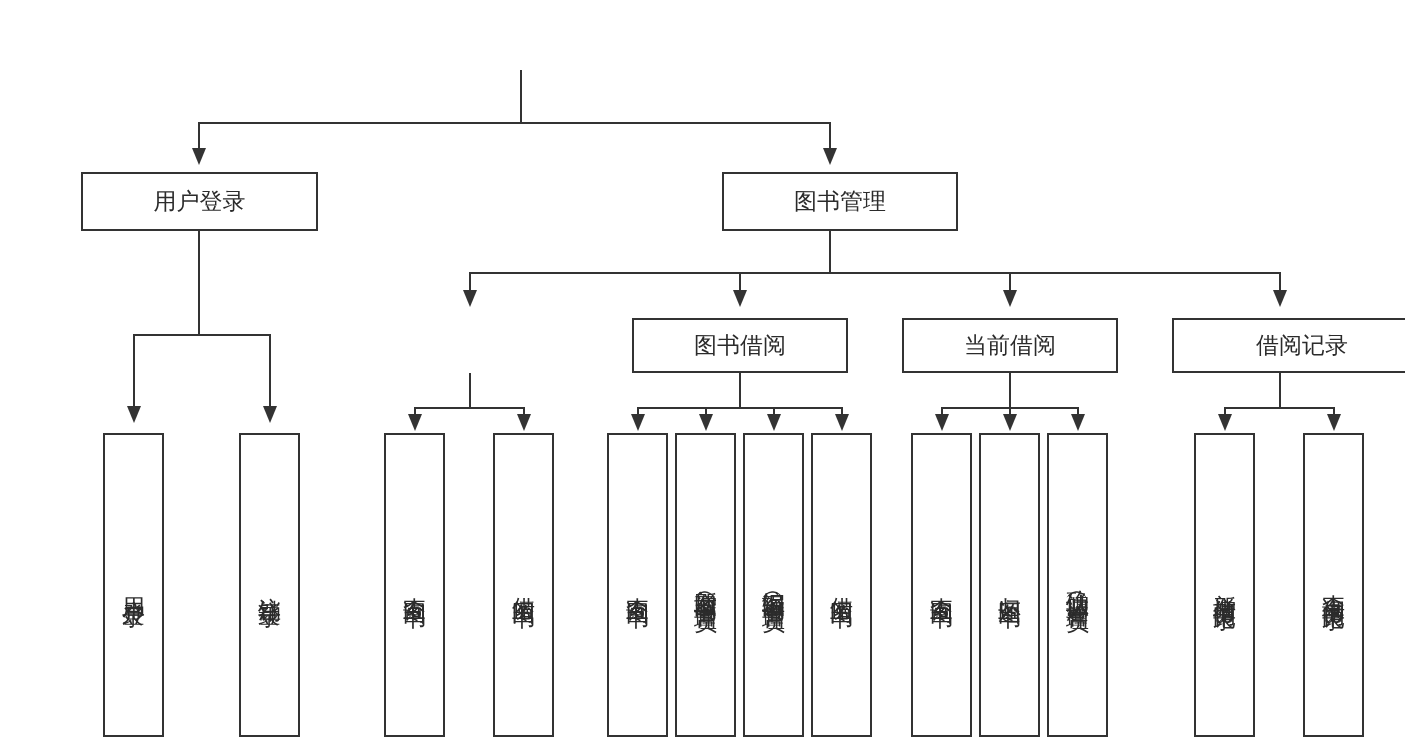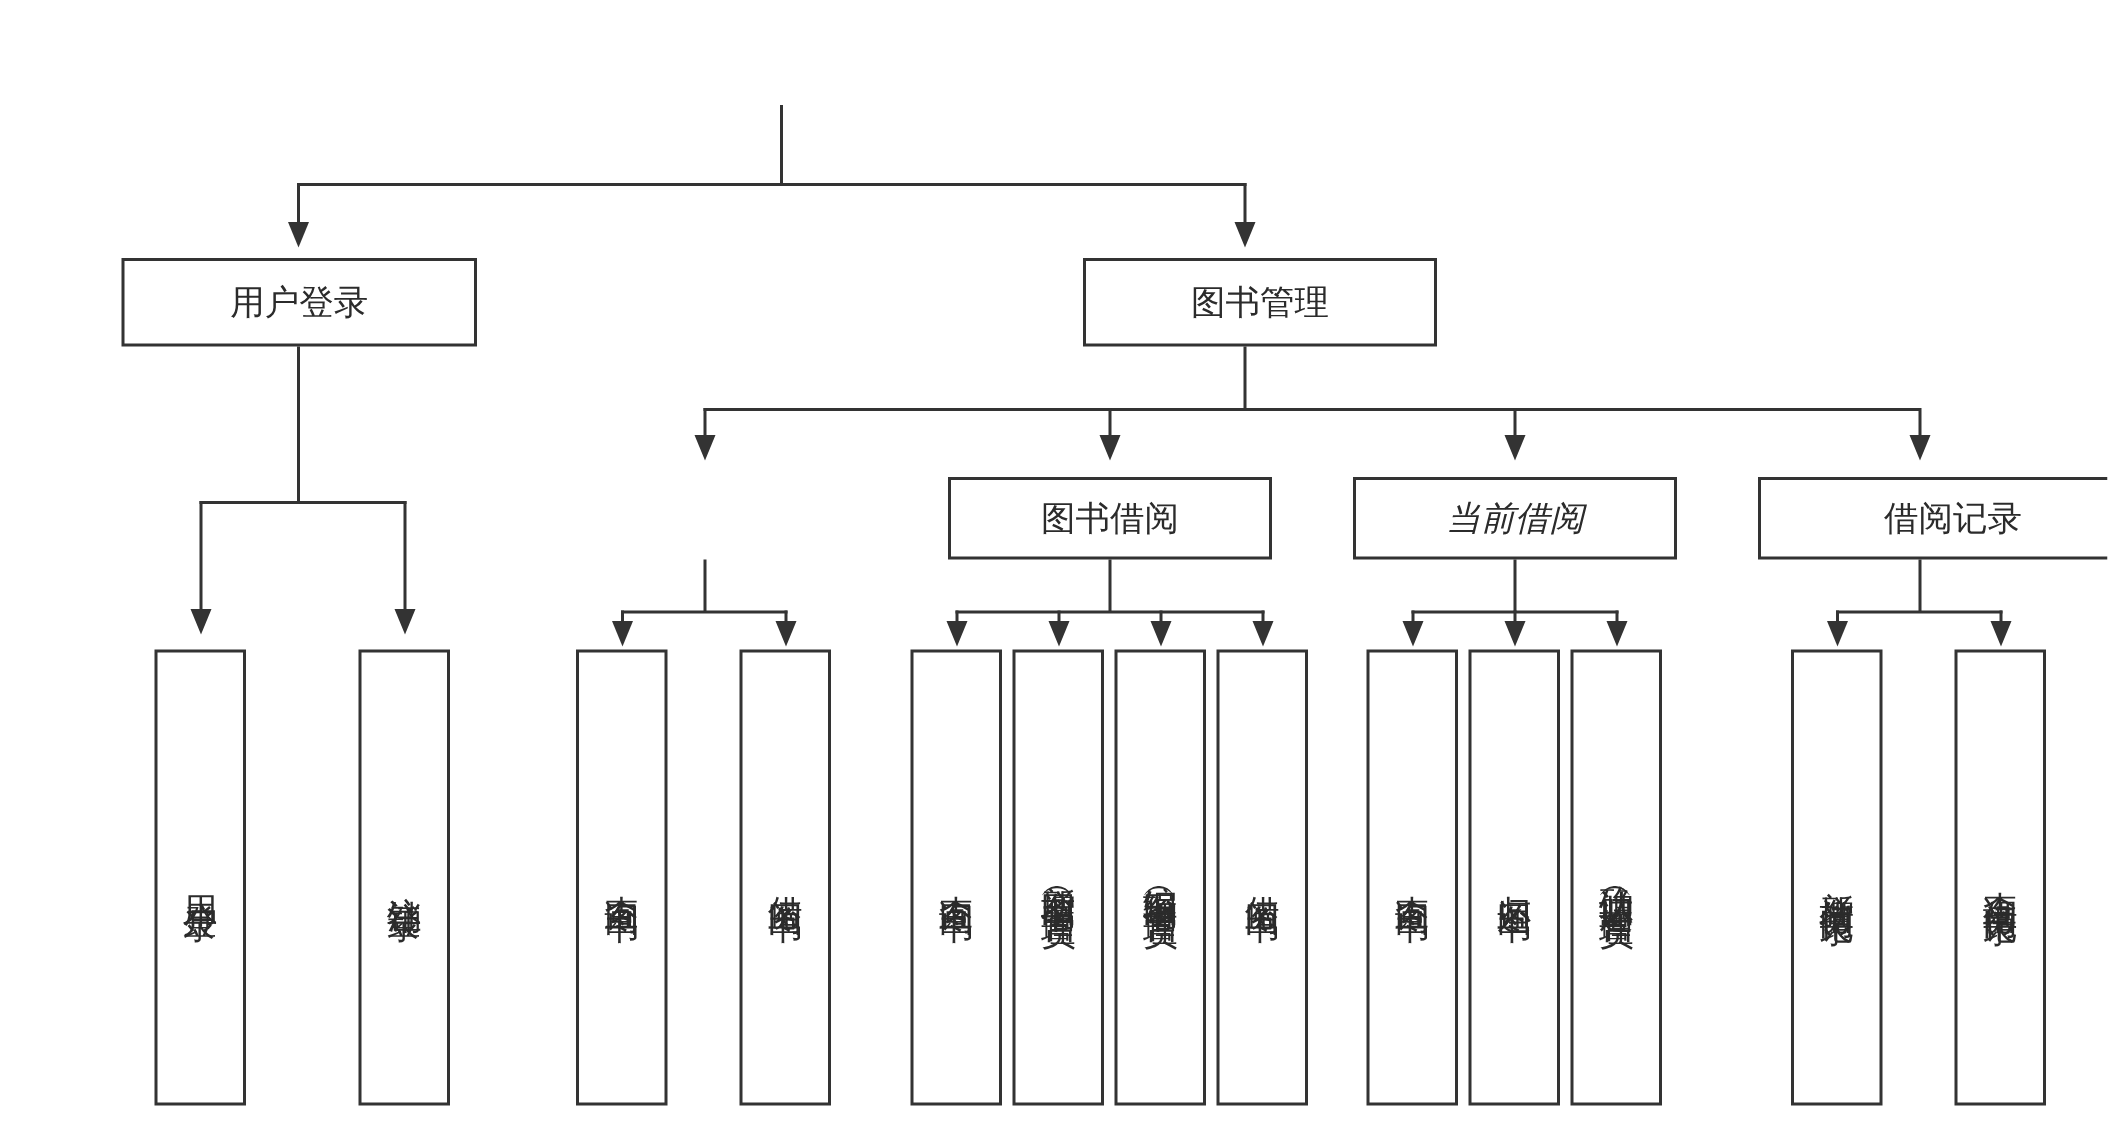--- a/index.html
+++ b/index.html
@@ -127,21 +127,21 @@
   <div class="edge v" style="left:739px; top:272px; height:20px;"></div>
   <div class="arrow" style="left:733px; top:290px;"></div>
   <div class="edge v" style="left:1009px; top:272px; height:20px;"></div>
   <div class="arrow" style="left:1003px; top:290px;"></div>
   <div class="edge v" style="left:1279px; top:272px; height:20px;"></div>
   <div class="arrow" style="left:1273px; top:290px;"></div>
 
   <div class="node horizontal" style="left:632px; top:318px; width:216px; height:55px;">
     <span class="label">图书借阅</span>
   </div>
-  <div class="node horizontal" style="left:902px; top:318px; width:216px; height:55px;font-style:italic;">
+  <div class="node horizontal" style="left:902px; top:318px; width:216px; height:55px;">
     <span class="label">当前借阅</span>
   </div>
   <div class="node horizontal" style="left:1172px; top:318px; width:260px; height:55px;">
     <span class="label">借阅记录</span>
   </div>
 
   <div class="edge v" style="left:469px; top:373px; height:35px;"></div>
   <div class="edge h" style="left:414px; top:407px; width:111px;"></div>
   <div class="edge v" style="left:414px; top:407px; height:10px;"></div>
   <div class="arrow" style="left:408px; top:414px;"></div>

